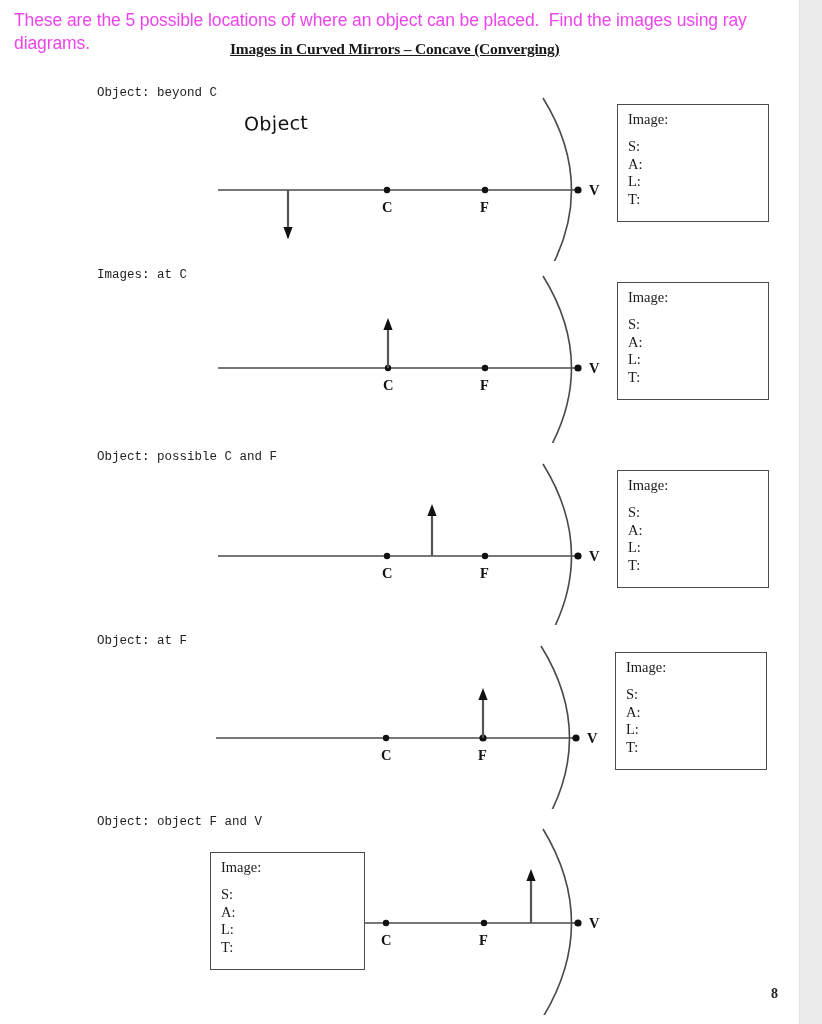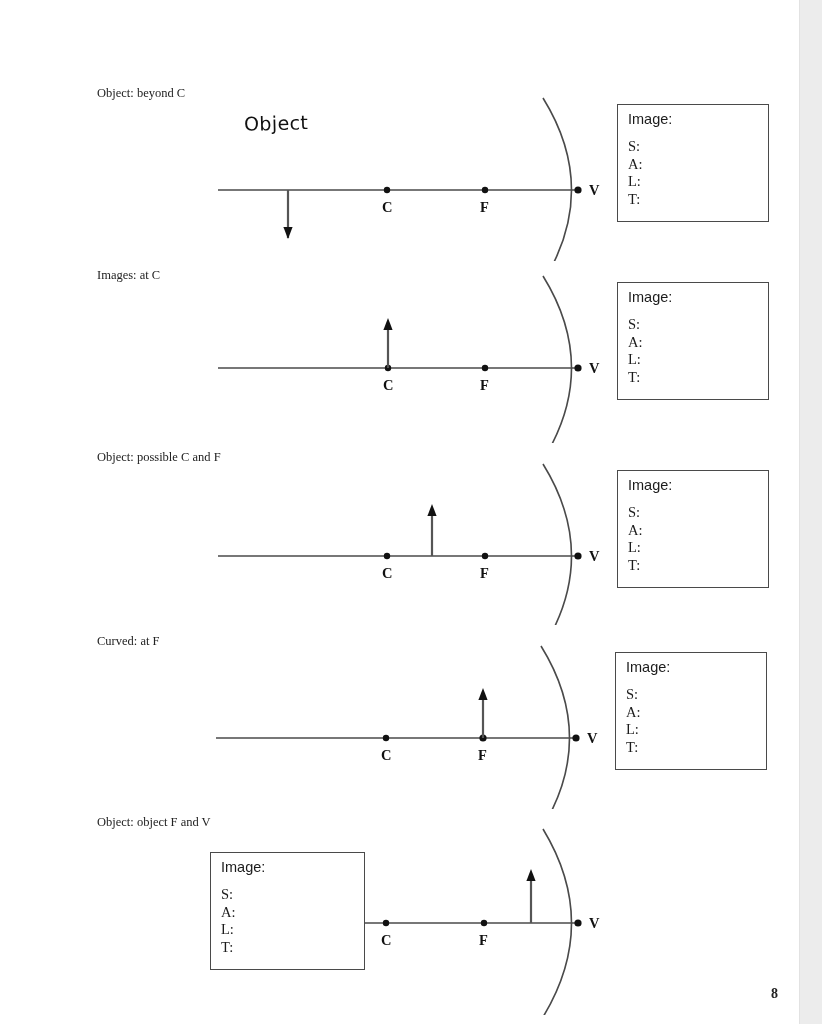--- a/index.html
+++ b/index.html
@@ -40,36 +40,36 @@
     color:#1a1a1a;
     text-decoration:underline;
     letter-spacing:-0.2px;
     white-space:nowrap;
   }
   
   .section{position:absolute;left:0;width:822px;}
   .sec-label{
     position:absolute;left:97px;top:0;
     font-size:12.5px;color:#222;
-    font-family:Liberation Serif, serif;
+    font-family:Liberation Mono, monospace;
     white-space:nowrap;
   }
   .diagram{position:absolute;left:0;top:0;width:822px;height:175px;}
   .diagram svg{position:absolute;left:0;top:0;}
   
   .image-box{
     position:absolute;
     border:1.4px solid #4a4a4a;
     background:transparent;
     box-sizing:border-box;
   }
   .image-box .ib-title{
     position:absolute;left:10px;top:6px;
     font-size:14.5px;color:#1c1c1c;
-    font-family:Liberation Sans, sans-serif;
+    font-family:Liberation Serif, serif;
   }
   .image-box .ib-rows{
     position:absolute;left:10px;top:33px;
     font-size:14.5px;color:#1c1c1c;
     font-family:"Liberation Serif", serif;
     line-height:17.5px;
   }
   .image-box .ib-rows div{height:17.5px;}
   
   .handwritten{
@@ -98,21 +98,23 @@
   }
 </style>
 </head>
 <body>
 
 <div id="page">
 
   <div class="edge-strip-line"></div>
   <div class="edge-strip"></div>
 
-
+  <div class="header-note">These are the 5 possible locations of where an object can be placed.  Find the images using ray diagrams.</div>
+
+  <div class="doc-title">Images in Curved Mirrors – Concave (Converging)</div>
 
   <div class="section" style="top:86px;">
     <div class="sec-label">Object: beyond C</div>
     <div class="diagram">
       <svg width="822" height="175" viewBox="0 0 822 175">
 
         <line x1="218" y1="104" x2="580" y2="104" stroke="#4a4a4a" stroke-width="1.6"></line>
 
         <path d="M 543 12 Q 600 104 543 196" fill="none" stroke="#4a4a4a" stroke-width="1.6"></path>
 
@@ -189,21 +191,21 @@
       <div class="ib-rows">
         <div>S:</div>
         <div>A:</div>
         <div>L:</div>
         <div>T:</div>
       </div>
     </div>
   </div>
 
   <div class="section" style="top:634px;">
-    <div class="sec-label">Curved: at F</div>
+    <div class="sec-label">Object: at F</div>
     <div class="diagram">
       <svg width="822" height="175" viewBox="0 0 822 175">
         <line x1="216" y1="104" x2="578" y2="104" stroke="#4a4a4a" stroke-width="1.6"></line>
         <path d="M 541 12 Q 598 104 541 196" fill="none" stroke="#4a4a4a" stroke-width="1.6"></path>
         <circle cx="386" cy="104" r="3.2" fill="#111"></circle>
         <circle cx="483" cy="104" r="3.6" fill="#111"></circle>
         <circle cx="576" cy="104" r="3.6" fill="#111"></circle>
         <line x1="483" y1="104" x2="483" y2="62" stroke="#555" stroke-width="2.2"></line>
         <polygon points="483,54 478.4,66 487.6,66" fill="#111"></polygon>
       </svg>

